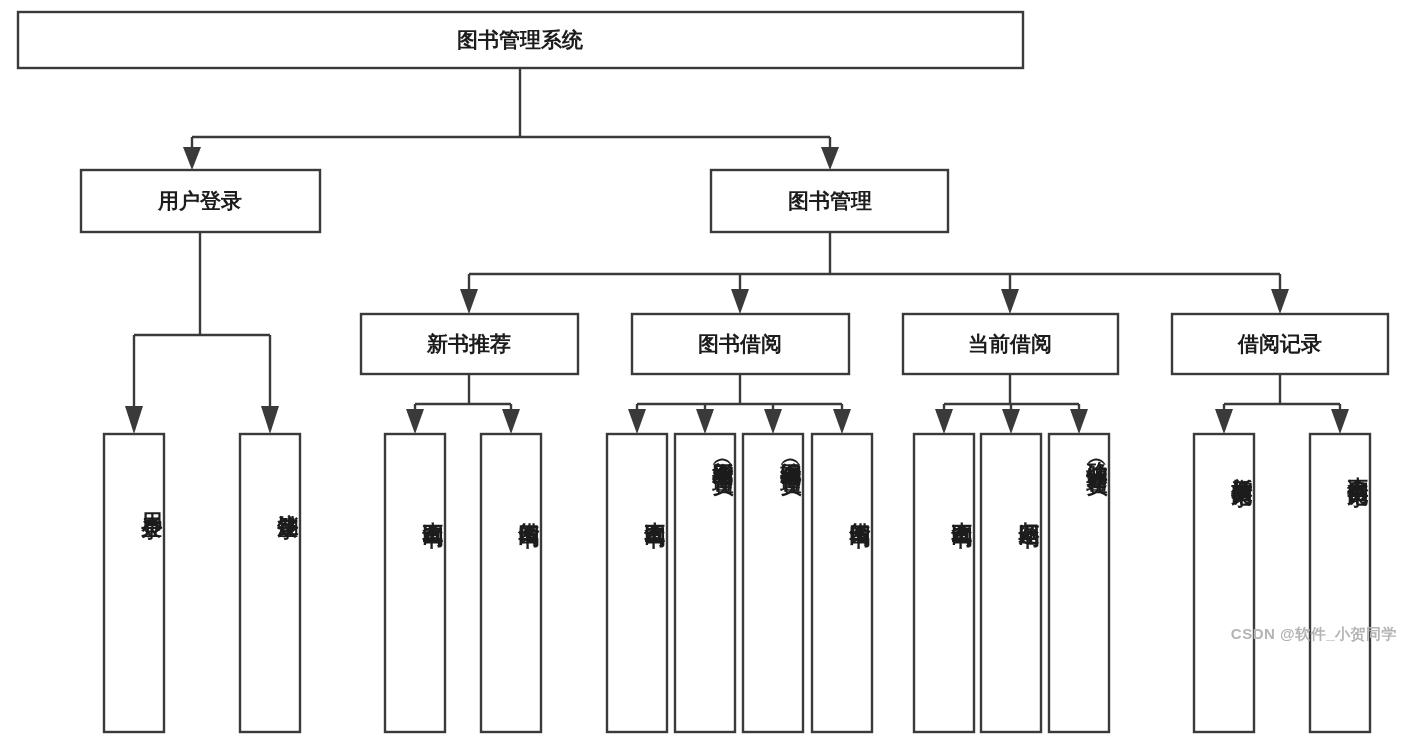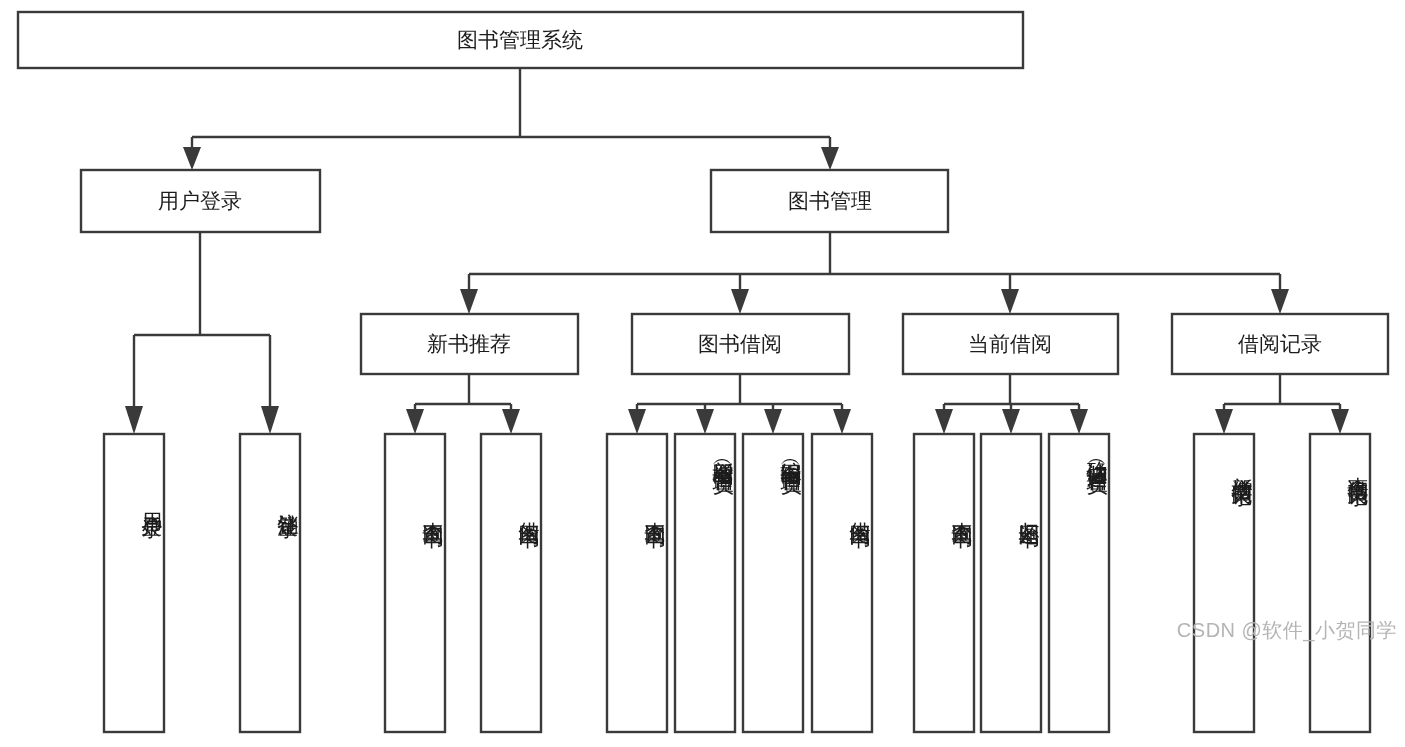--- a/index.html
+++ b/index.html
@@ -11,20 +11,21 @@
     width: 1405px;
     height: 747px;
     font-family: "Liberation Sans", "DejaVu Sans", sans-serif;
     overflow: hidden;
     position: relative;
   }
   #diagram-root {
     position: relative;
     width: 1405px;
     height: 648px;
+    font-weight: bold;
   }
   svg.diagram-canvas {
     position: absolute;
     top: 0;
     left: 0;
     width: 1405px;
     height: 747px;
   }
   .node-box {
     fill: #ffffff;
@@ -59,21 +60,21 @@
     letter-spacing: 2px;
     text-align: center;
     white-space: nowrap;
     user-select: none;
   }
   .watermark {
     position: absolute;
     right: 8px;
     bottom: 4px;
     font-family: "Liberation Sans", "DejaVu Sans", sans-serif;
-    font-size: 20px;
+    font-size: 15px;
     color: #b4b4b4;
     letter-spacing: 0.5px;
     white-space: nowrap;
     pointer-events: none;
   }
 </style>
 </head>
 <body>
 
 <div id="diagram-root">

